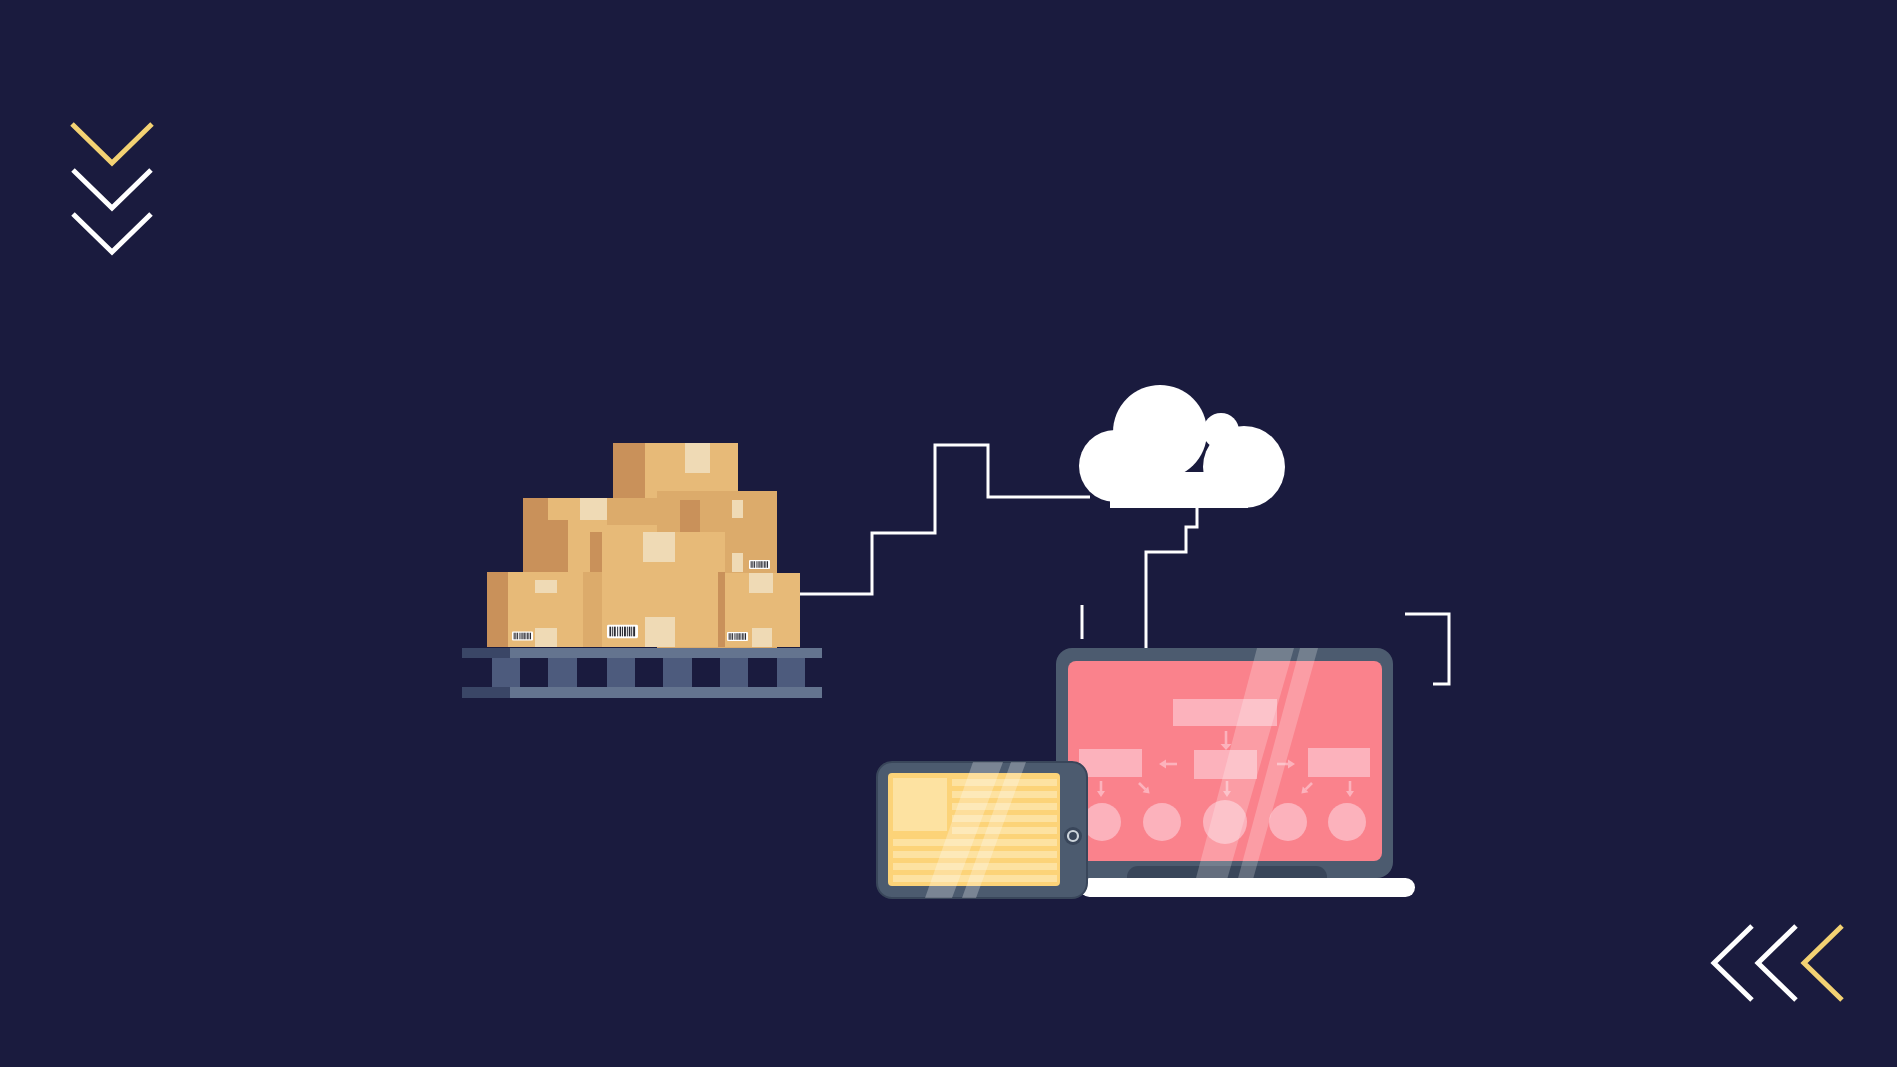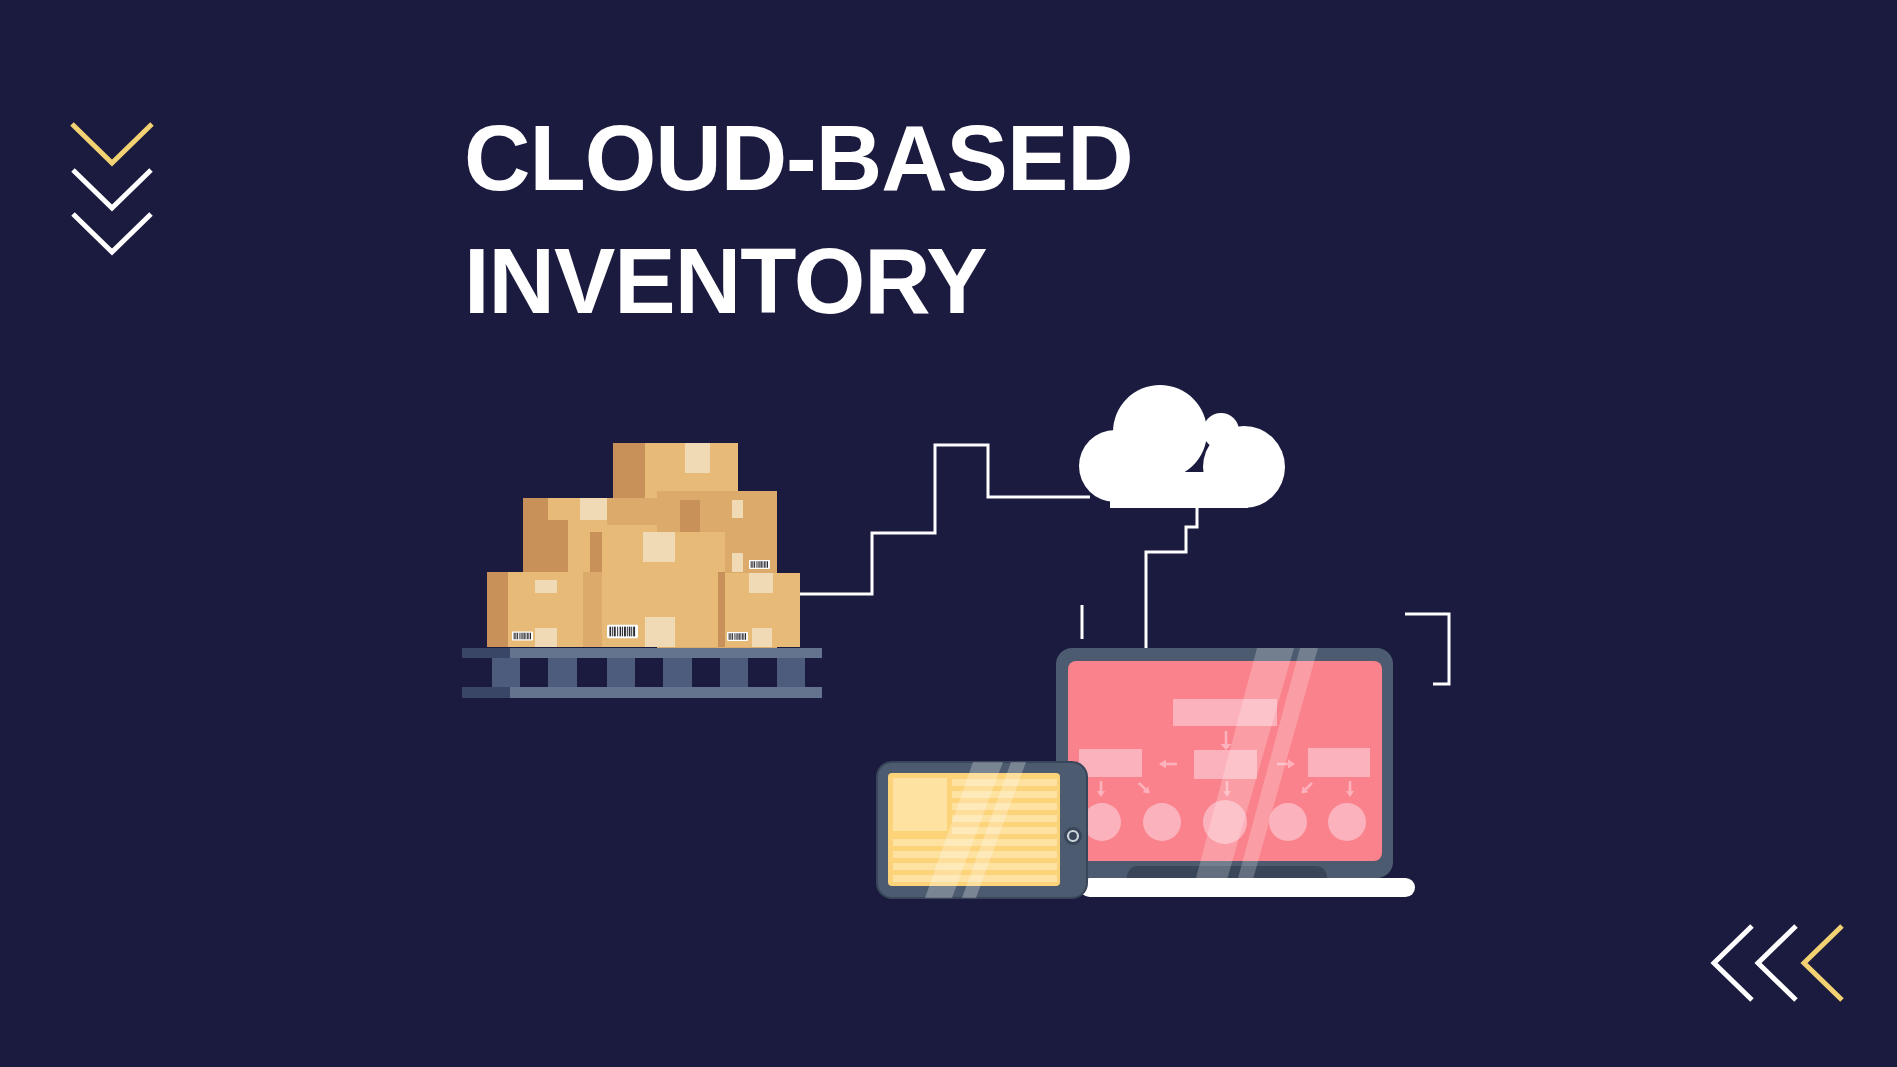--- a/index.html
+++ b/index.html
@@ -43,24 +43,20 @@
   .tab-rim{stroke:var(--device-frame-dark);stroke-width:2}
   .home-ring{fill:none;stroke:#cdd5dc;stroke-width:2.2}
   .glass{fill:#ffffff;opacity:.22}
   .glass2{fill:#ffffff;opacity:.26}
 </style>
 </head>
 <body>
 
 <div class="slide">
 
-  <div class="title">
-    <div>CLOUD-BASED</div>
-    <div>INVENTORY</div>
-  </div>
 
   <svg class="art" viewBox="0 0 1897 1067">
     <defs>
       <symbol id="barcode" viewBox="0 0 32 14">
         <rect x="0" y="0" width="32" height="14" rx="1.5" fill="#ffffff"></rect>
         <g fill="var(--barcode-ink,#2b2b33)">
           <rect x="2.5" y="2" width="1.6" height="10"></rect>
           <rect x="5" y="2" width="1" height="10"></rect>
           <rect x="7" y="2" width="2" height="10"></rect>
           <rect x="10.5" y="2" width="1" height="10"></rect>

